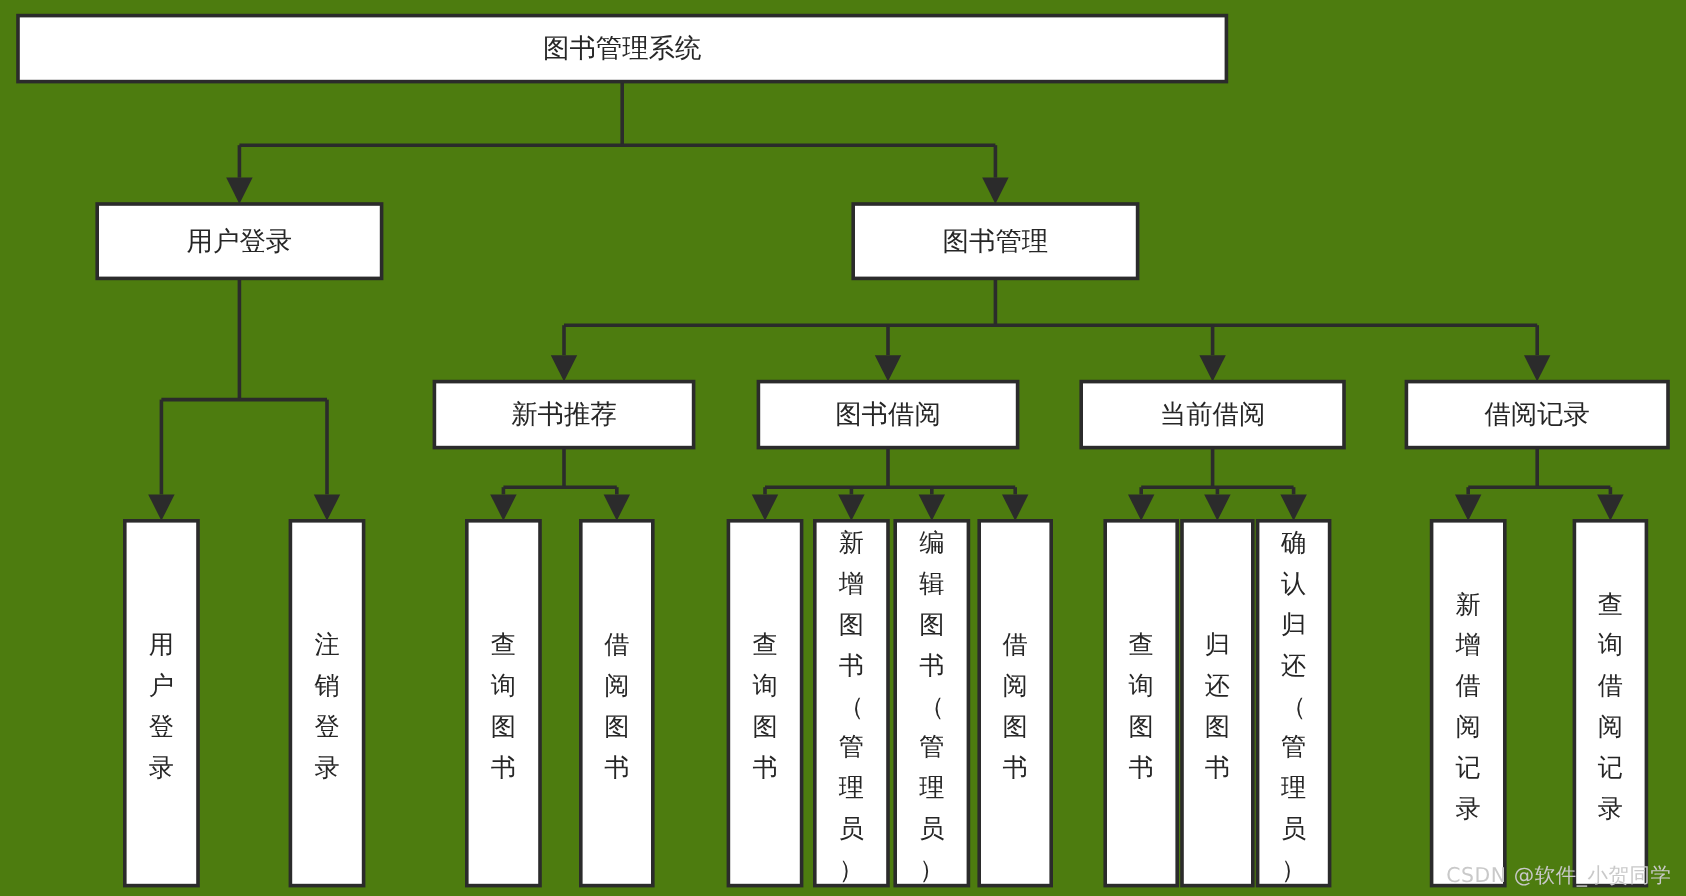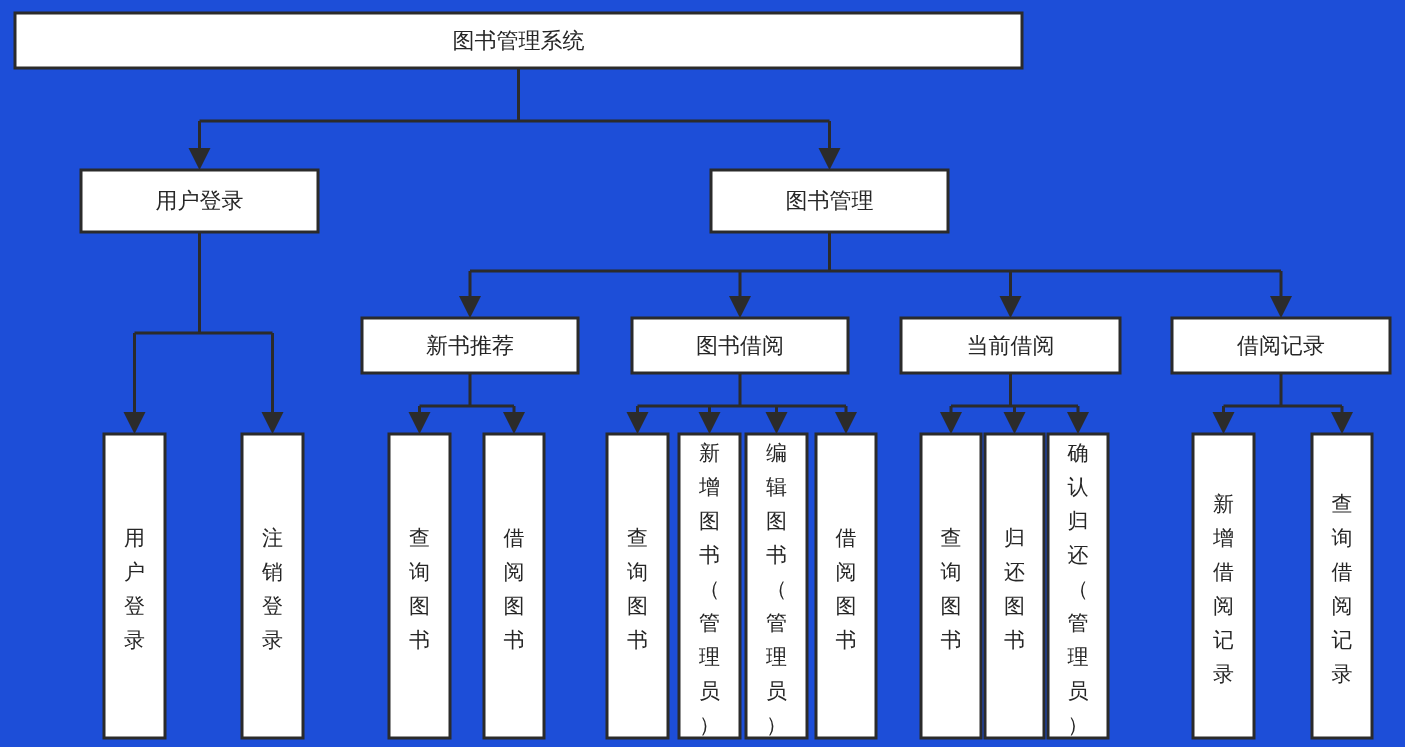--- a/index.html
+++ b/index.html
@@ -5,21 +5,21 @@
 <style>
   html, body {
     margin: 0;
     padding: 0;
     background: #ffffff;
   }
   #canvas-wrap {
     position: relative;
     width: 1405px;
     height: 747px;
-    background: #1d4ed8;
+    background: #4d7c0f;
     overflow: hidden;
     font-family: "DejaVu Sans", "Liberation Sans", sans-serif;
   }
   svg#diagram {
     position: absolute;
     left: 0;
     top: 0;
     width: 1405px;
     height: 747px;
     display: block;
@@ -199,13 +199,14 @@
         <g>
           <rect x="1193" y="434" width="61" height="304" class="node-box"></rect>
           <text x="1223.5" y="510.52" class="node-label-v"><tspan x="1223.5" dy="0">新</tspan><tspan x="1223.5" dy="34">增</tspan><tspan x="1223.5" dy="34">借</tspan><tspan x="1223.5" dy="34">阅</tspan><tspan x="1223.5" dy="34">记</tspan><tspan x="1223.5" dy="34">录</tspan></text>
         </g>
         <g>
           <rect x="1312" y="434" width="60" height="304" class="node-box"></rect>
           <text x="1342" y="510.52" class="node-label-v"><tspan x="1342" dy="0">查</tspan><tspan x="1342" dy="34">询</tspan><tspan x="1342" dy="34">借</tspan><tspan x="1342" dy="34">阅</tspan><tspan x="1342" dy="34">记</tspan><tspan x="1342" dy="34">录</tspan></text>
         </g>
       </g>
   </svg>
+  <div class="watermark">CSDN @软件_小贺同学</div>
 </div>
 
 </body></html>

